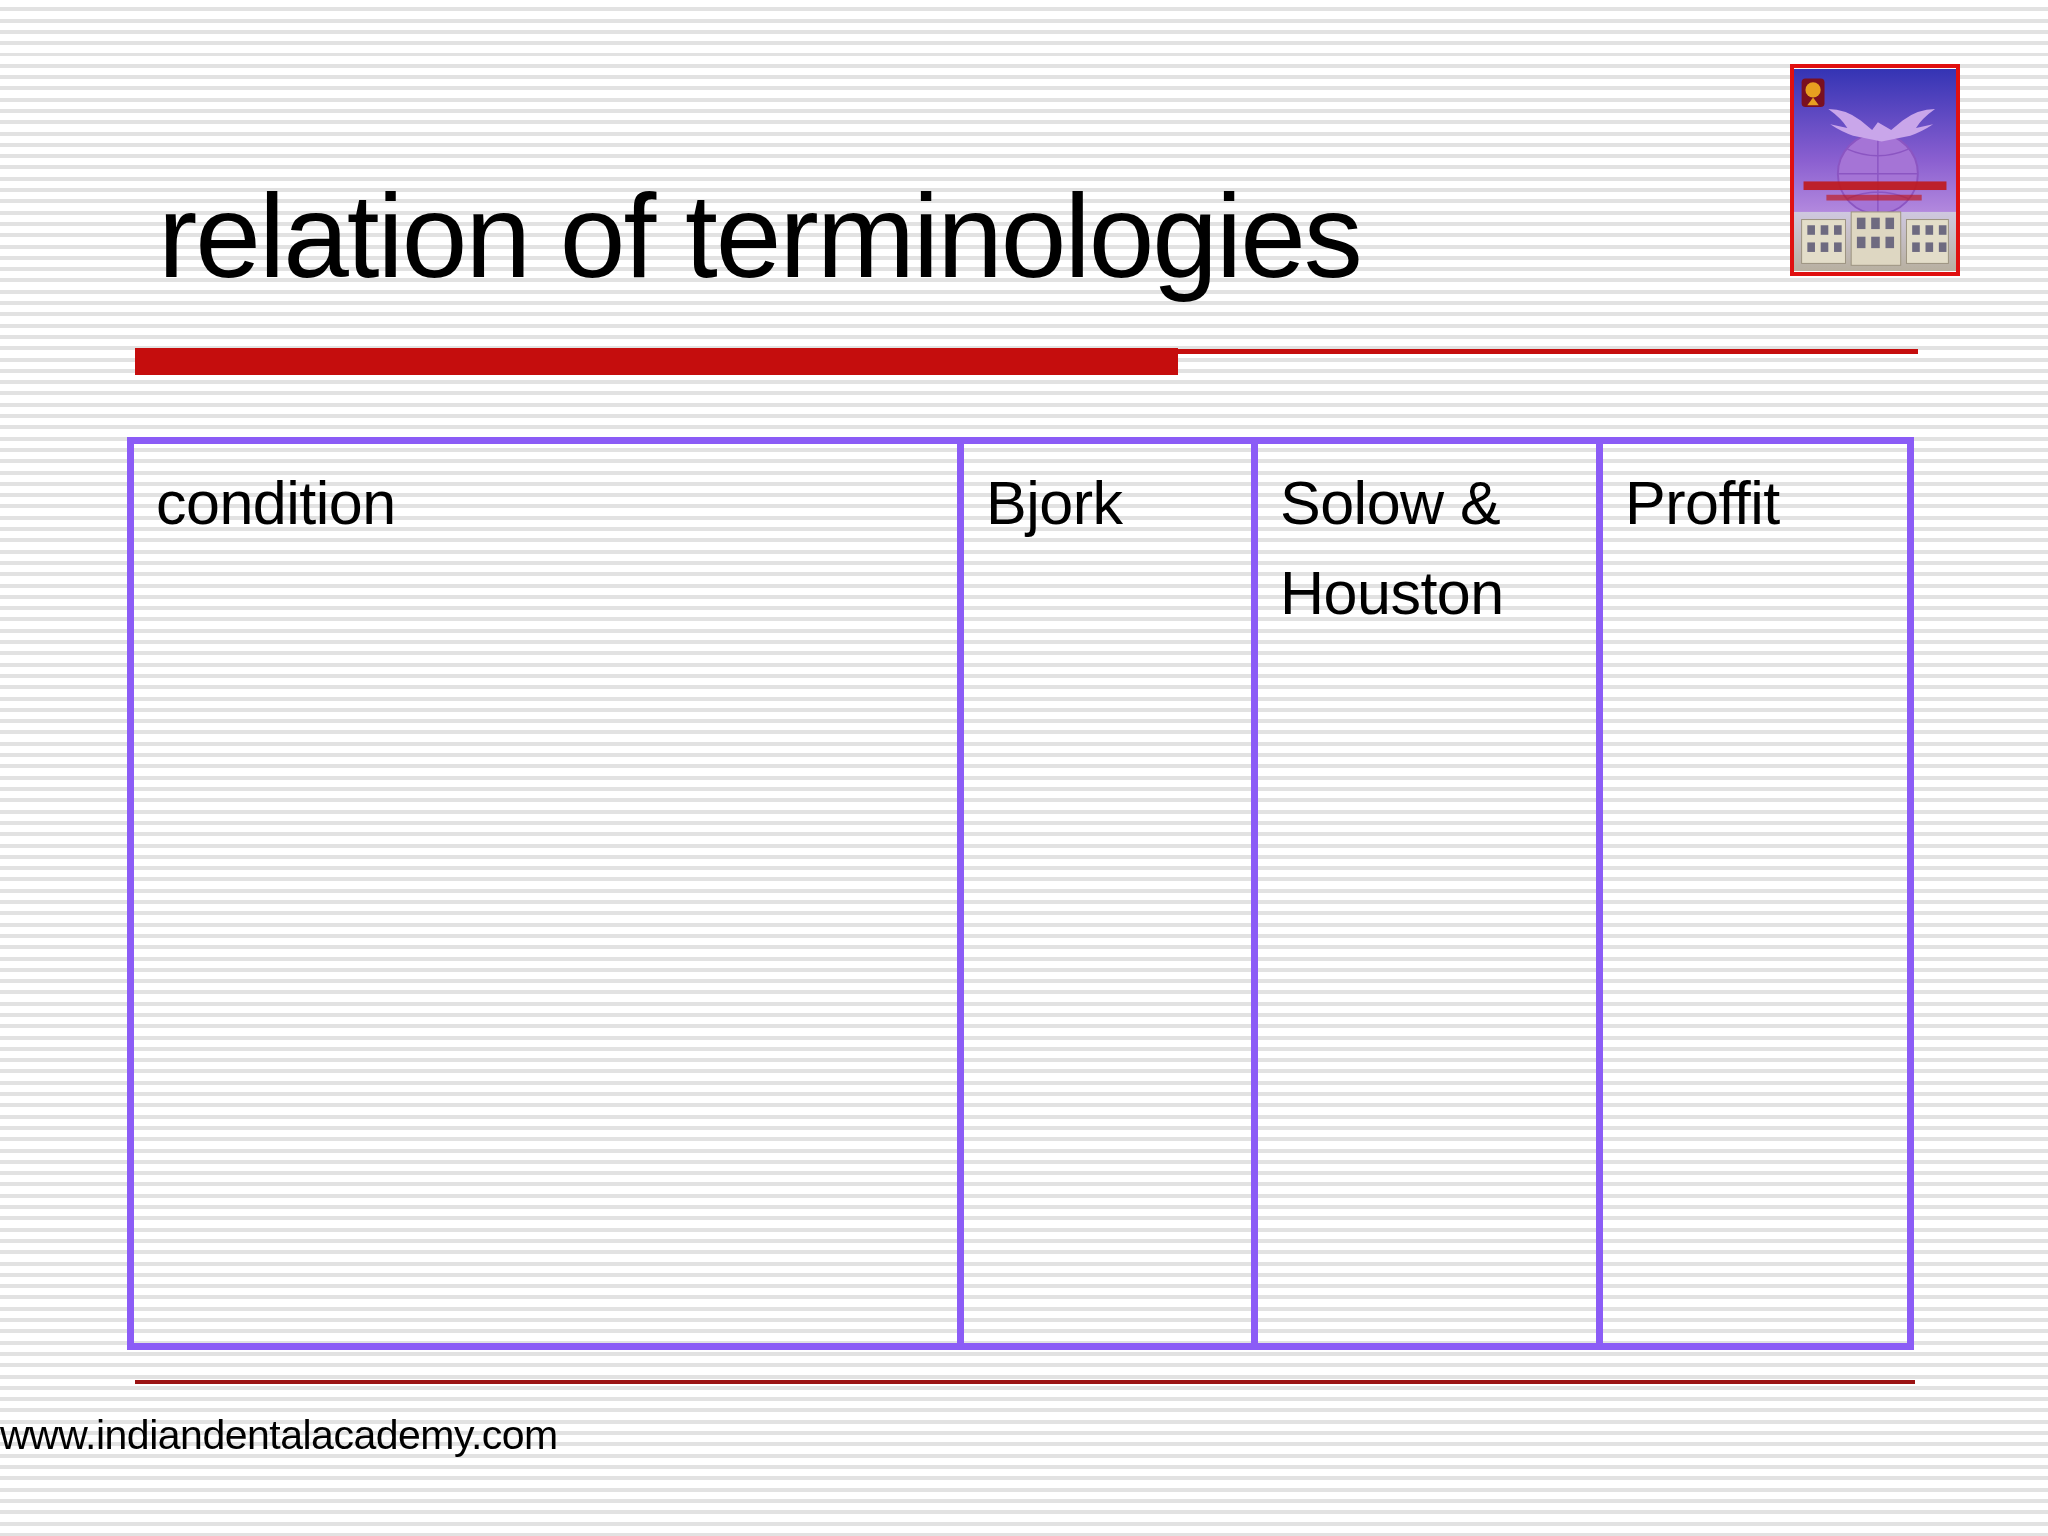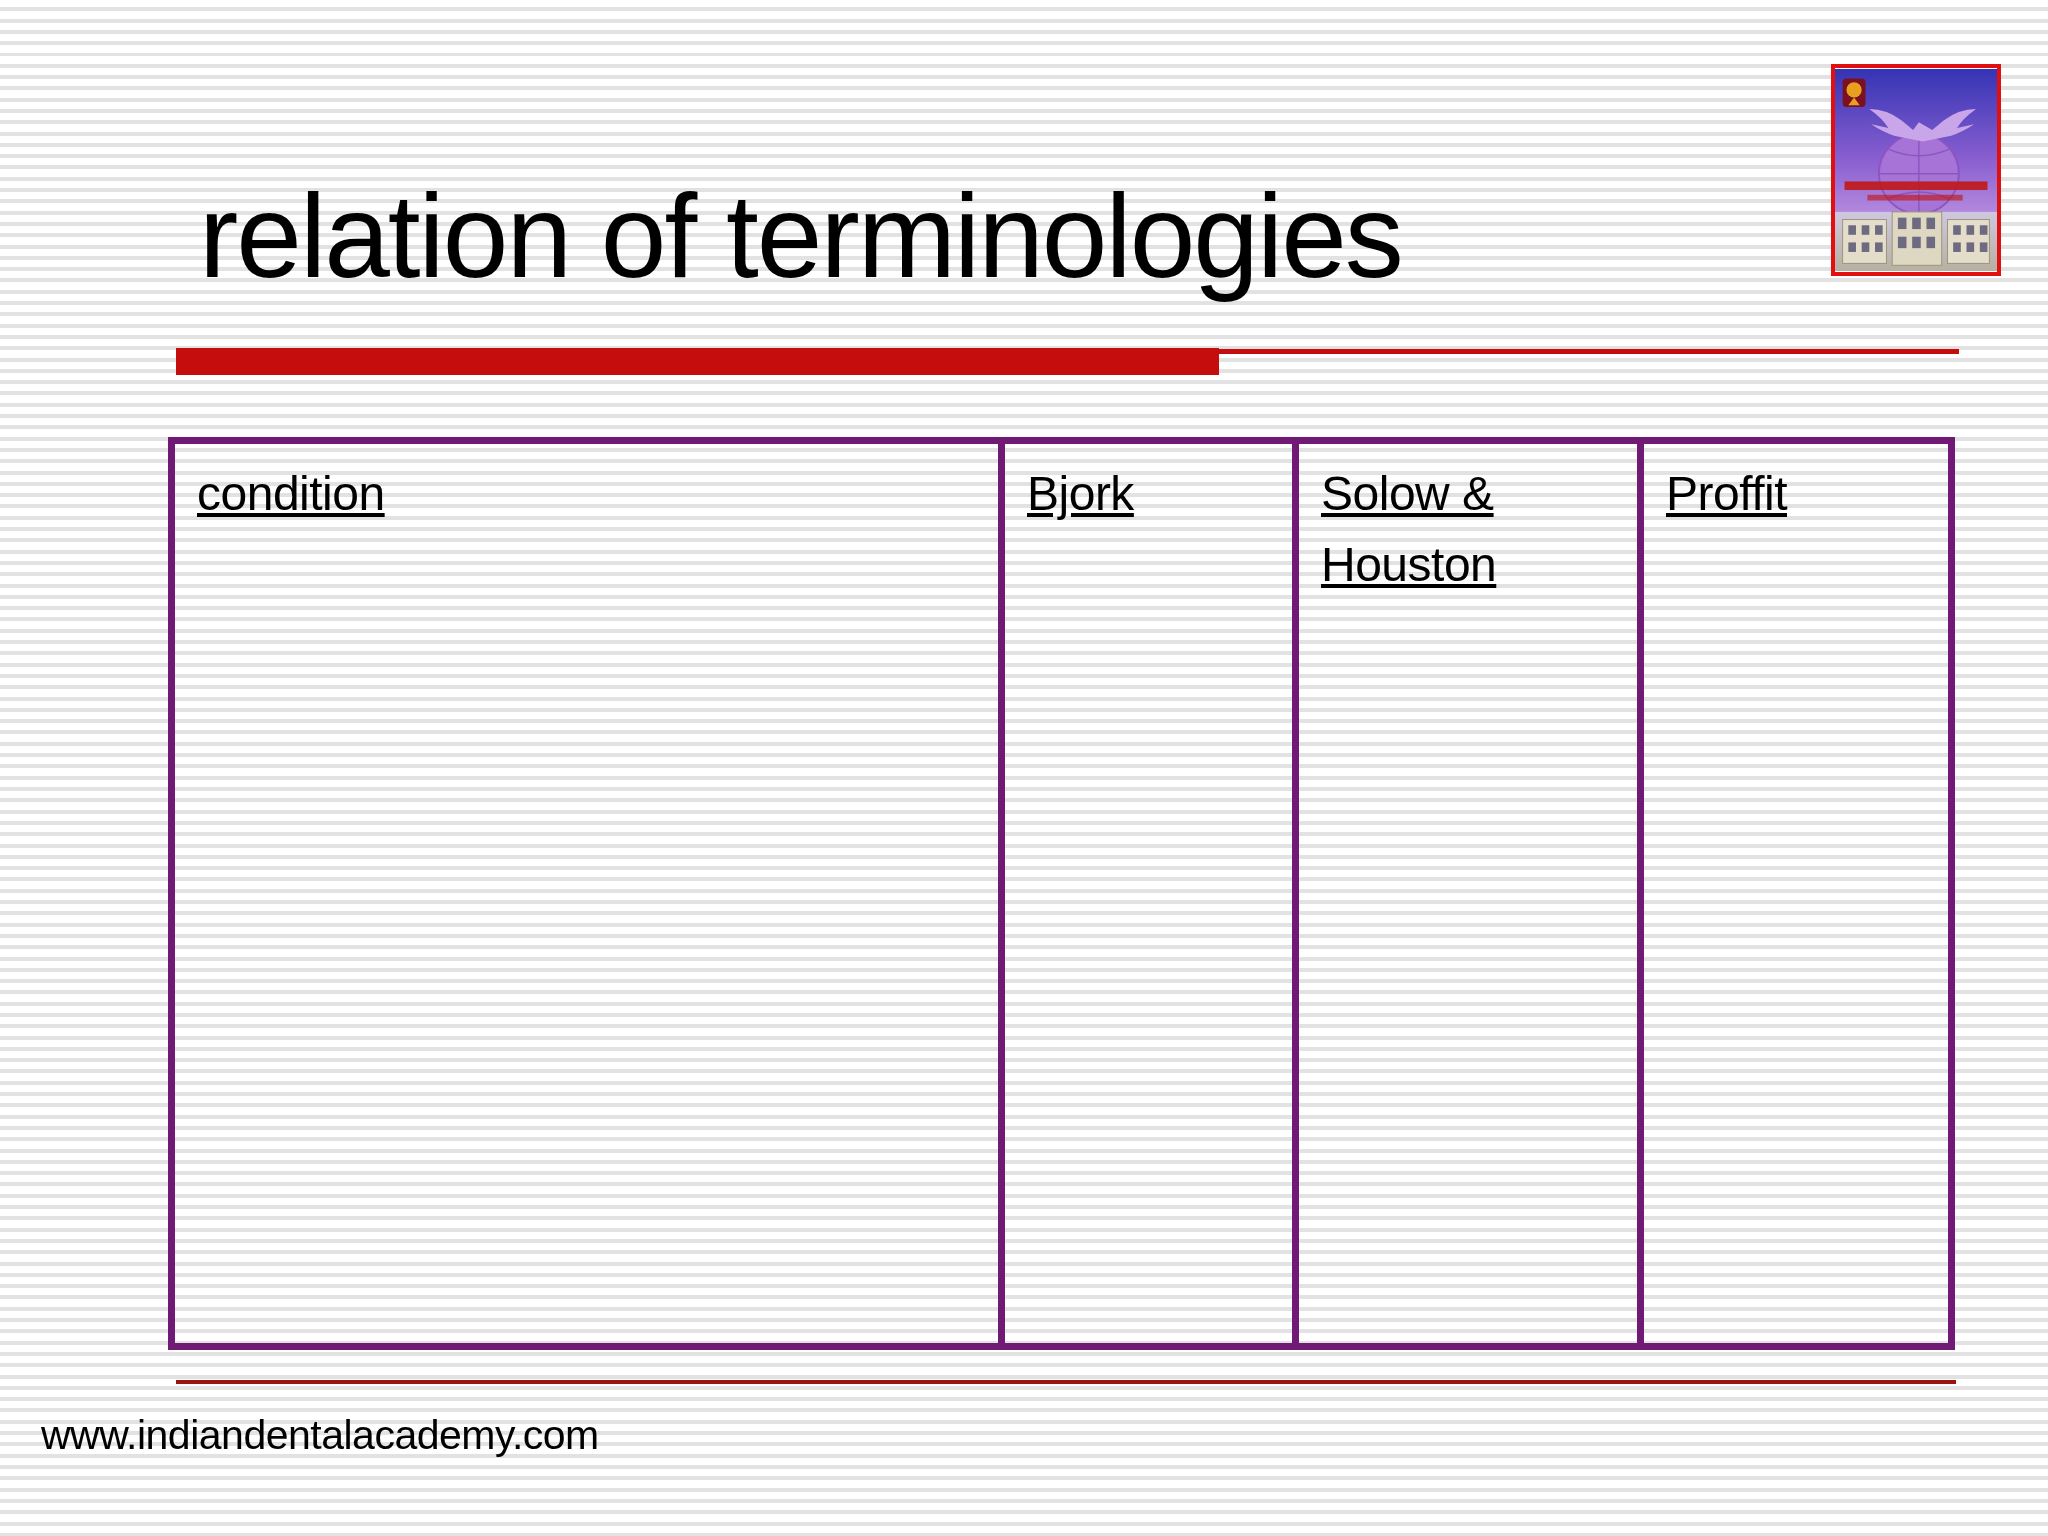--- a/index.html
+++ b/index.html
@@ -6,21 +6,21 @@
   body {
     width: 2048px; height: 1536px;
     font-family: "Liberation Sans", sans-serif;
     color: #000;
     background: repeating-linear-gradient(180deg,
       #ffffff 0px, #ffffff 7.3px,
       #e2e2e2 7.3px, #e2e2e2 11.3px);
     position: relative;
     overflow: hidden;
   }
-  .slide { position: absolute; inset: 0; margin-left: 41px; }
+  .slide { position: absolute; inset: 0; }
 
   .title {
     position: absolute;
     left: 158px; top: 168px;
     font-size: 118px;
     letter-spacing: -2px;
     font-weight: 400;
     margin: 0;
     white-space: nowrap;
   }
@@ -49,31 +49,30 @@
   .logo svg { display: block; width: 100%; height: 100%; }
 
   table.terms {
     position: absolute;
     left: 127px; top: 437px;
     width: 1780px; height: 913px;
     border-collapse: collapse;
     table-layout: fixed;
   }
   table.terms td, table.terms th {
-    border: 7px solid #701a75;
+    border: 7px solid #8b5cf6;
     vertical-align: top;
     text-align: left;
     padding: 14px 12px 14px 22px;
-    font-size: 48px;
+    font-size: 61px;
     font-weight: 400;
     line-height: 1.48;
     white-space: pre-line;
     letter-spacing: -0.5px;
     overflow: hidden;
-    text-decoration: underline;
   }
   .footer-line {
     position: absolute;
     left: 135px; top: 1380px;
     width: 1780px; height: 4px;
     background: #9b1313;
   }
   .footer-url {
     position: absolute;
     left: 0; right: 0; top: 1412px;

